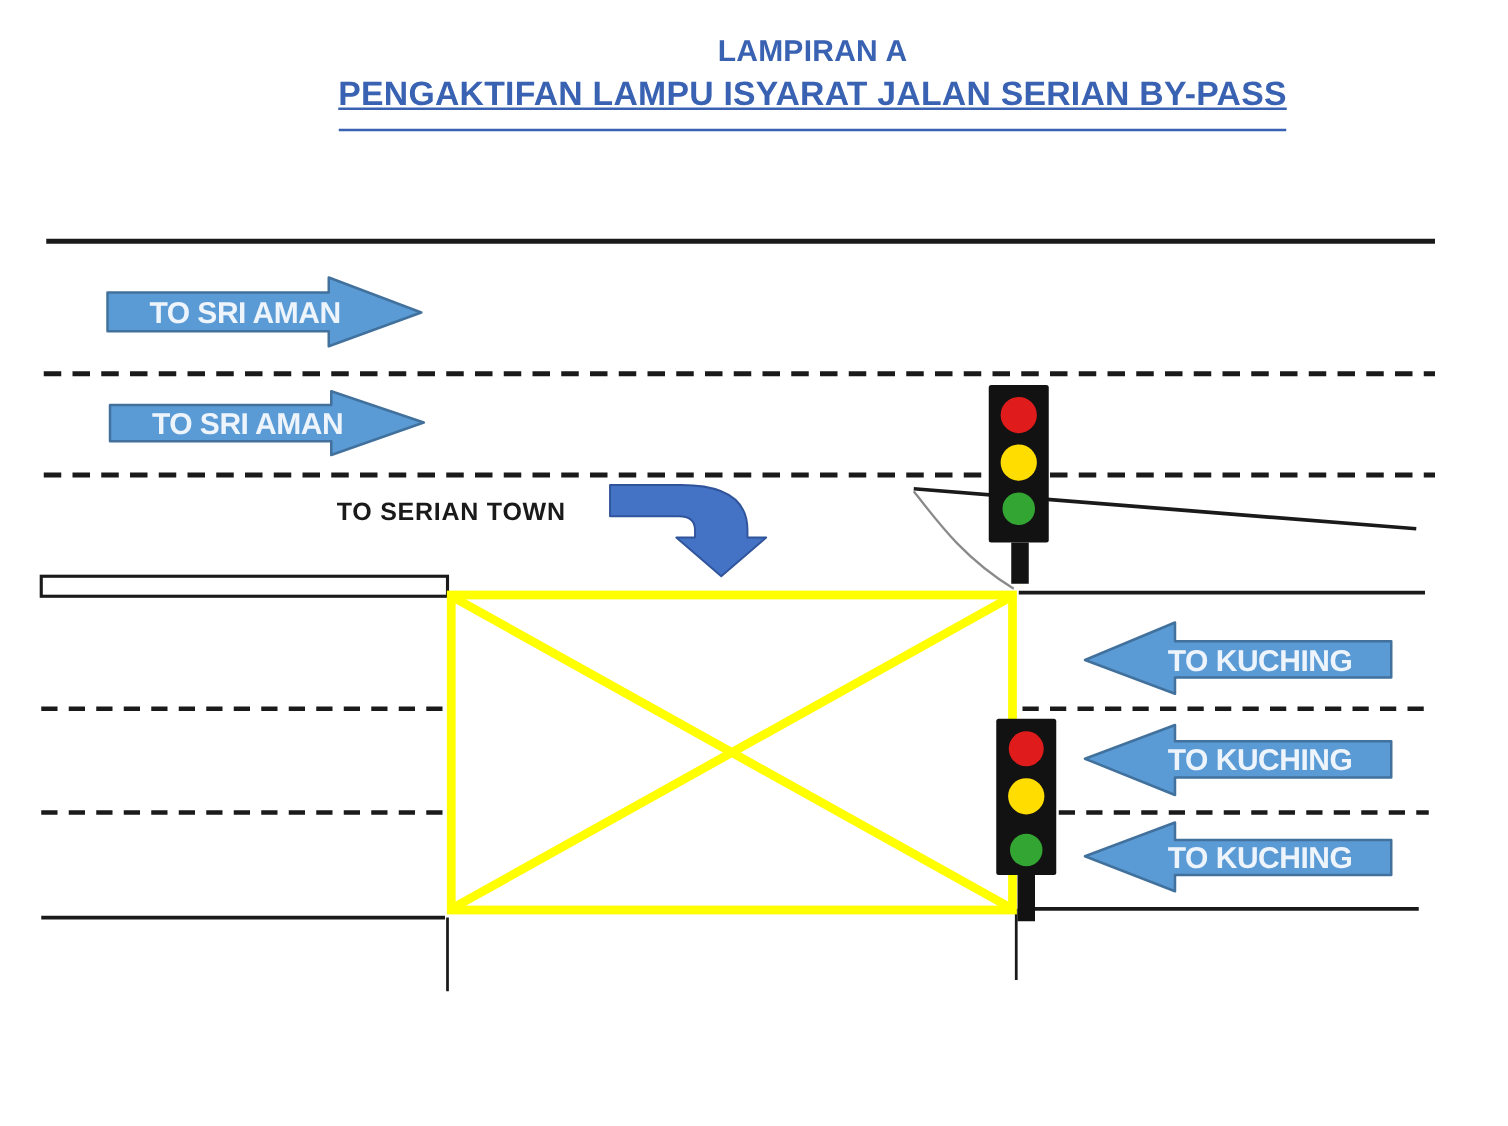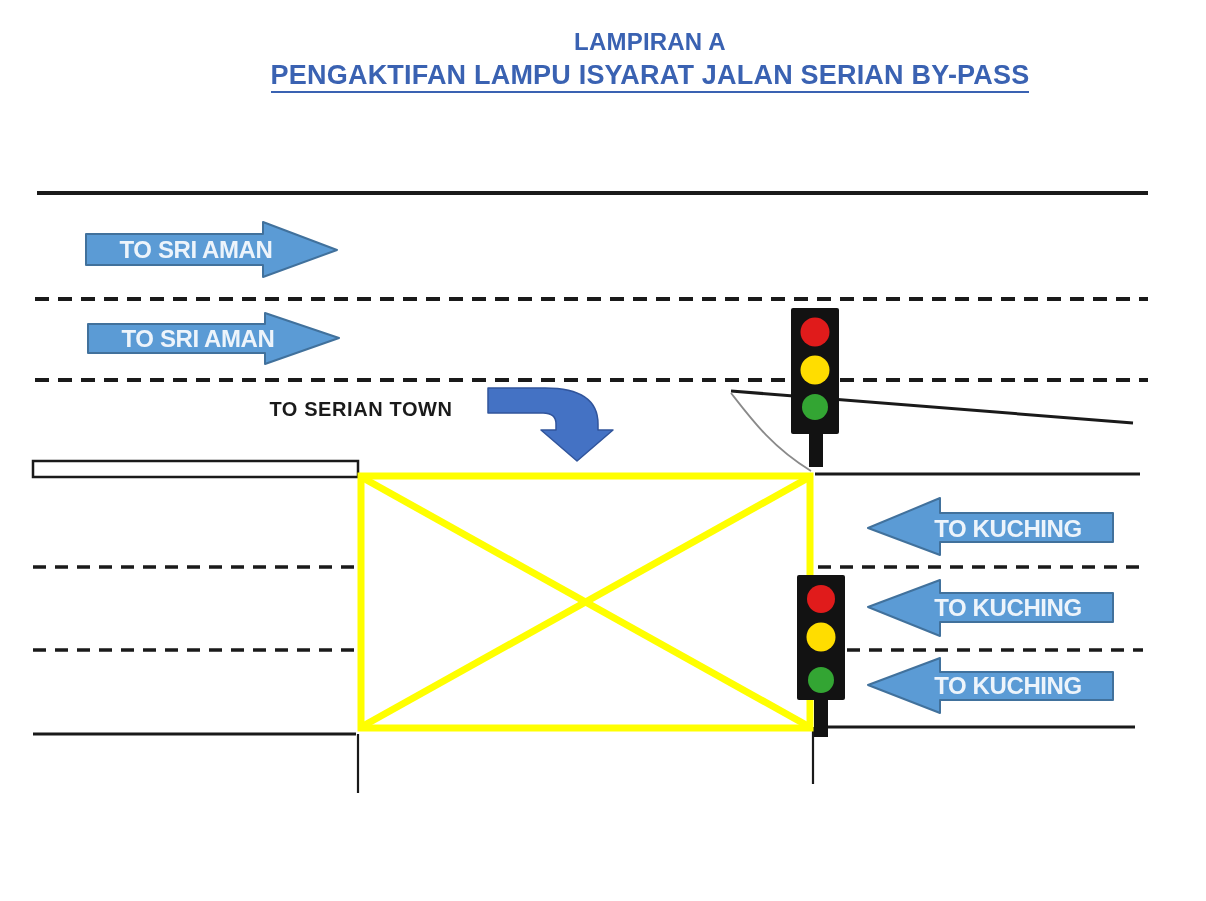--- a/index.html
+++ b/index.html
@@ -8,21 +8,21 @@
     font-family:"Liberation Sans",sans-serif;overflow:hidden;
   }
   .titles{
     position:absolute;top:28px;left:0;width:100%;
     display:flex;flex-direction:column;align-items:center;gap:3px;
     color:#3A62B2;font-weight:bold;text-align:center;margin-left:47px;
   }
   .title-line1{font-size:24px;letter-spacing:0.2px;margin-bottom:2px;}
   .title-line2,.title-line3{
     font-size:27px;letter-spacing:0.2px;display:inline-block;
-    border-bottom:2.5px solid #3A62B2;padding-bottom:0;line-height:1.1;
+    border-bottom:2.5px solid #3A62B2;padding-bottom:12px;line-height:1.1;text-decoration:underline;
   }
   svg{position:absolute;top:0;left:0;}
   .road{stroke:#1A1A1A;fill:none;}
   .road-thick{stroke-width:4;}
   .road-mid{stroke-width:3;}
   .road-thin{stroke-width:2.2;}
   .dashed{stroke-dasharray:14 9;stroke-width:4;}
   .dashed-s{stroke-dasharray:13 9;stroke-width:3.5;}
   .yellowbox{stroke:#FFFF00;stroke-width:7;fill:none;}
   .arrow-label{

